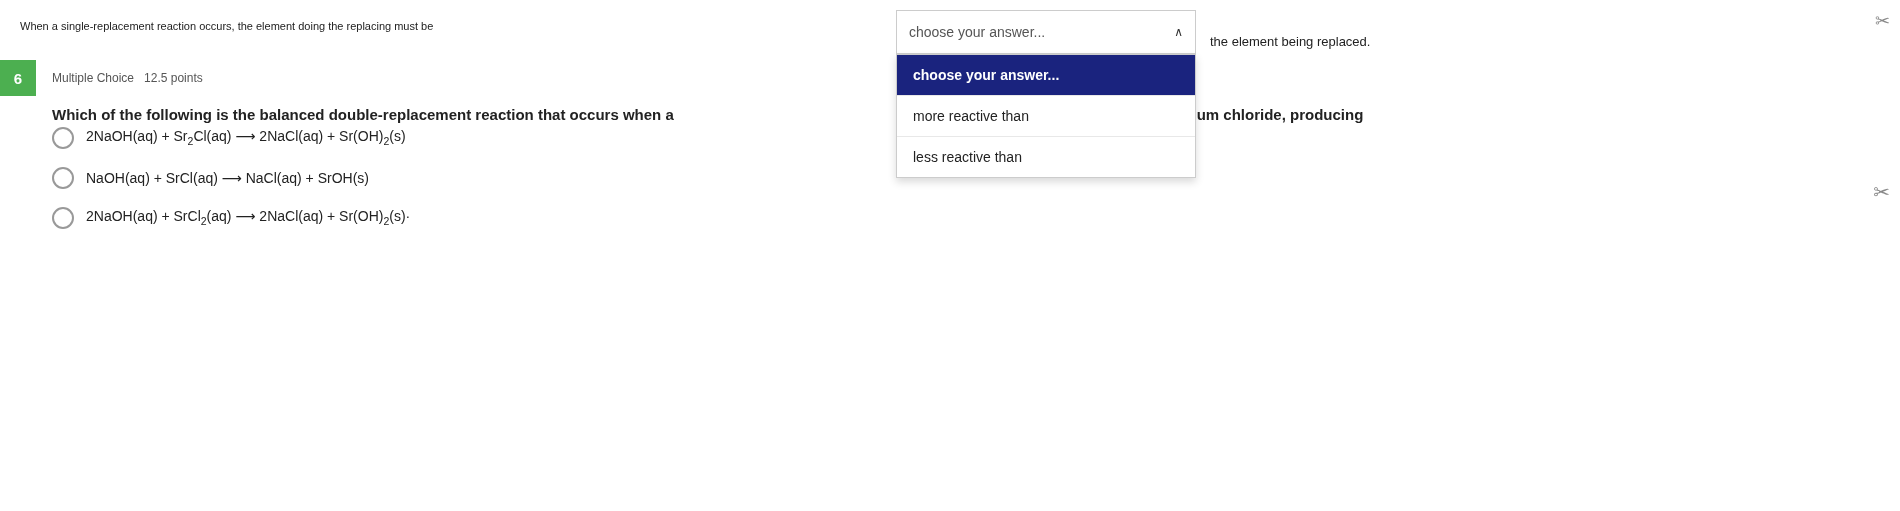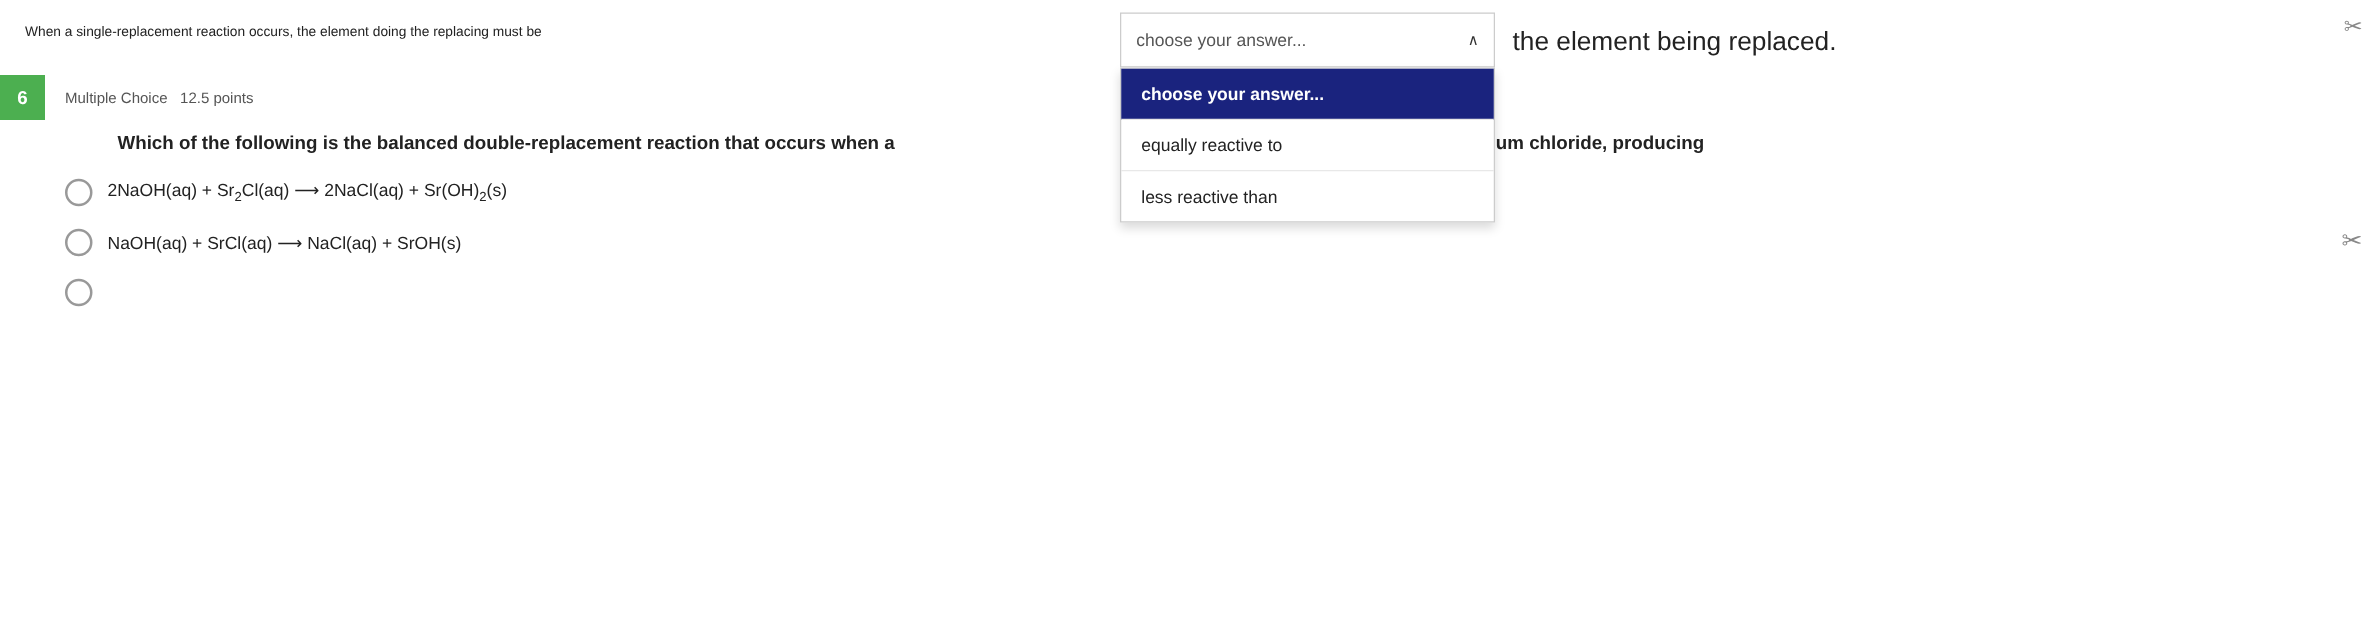--- a/index.html
+++ b/index.html
@@ -92,22 +92,22 @@
     .dropdown-item.selected {
       background: #1a237e;
       color: #fff;
       font-weight: bold;
     }
 
     
     .after-dropdown-text {
       position: absolute;
       left: 1210px;
-      top: 12px;
-      font-size: 21px;
+      top: 24px;
+      font-size: 13px;
       color: #222;
     }
 
     
     .q6-section {
       padding: 10px 40px 10px 0;
       margin-top: 8px;
     }
 
     .q6-header {
@@ -139,21 +139,20 @@
       margin-left: 52px;
       font-size: 15px;
       color: #222;
       font-weight: bold;
       line-height: 1.5;
       max-width: 1100px;
     }
 
     .q6-options {
       margin-left: 52px;
-      margin-top: 16px;
     }
 
     .option-row {
       display: flex;
       align-items: center;
       margin-bottom: 18px;
     }
 
     .radio-circle {
       width: 22px;
@@ -189,21 +188,20 @@
       right: 10px;
       top: 10px;
       font-size: 18px;
       color: #888;
     }
 
     .q6-question-row {
       display: flex;
       align-items: flex-start;
       position: relative;
-      padding-left: 42px;
     }
   </style>
 </head>
 <body>
 
 <div class="page-container">
 
   <span class="top-scissor-icon">✂</span>
 
   <div class="q5-row">
@@ -211,21 +209,21 @@
 
     <div class="dropdown-wrapper">
 
       <div class="dropdown-selected">
         <span class="dropdown-selected-text">choose your answer...</span>
         <span class="chevron-icon">∧</span>
       </div>
 
       <div class="dropdown-menu">
         <div class="dropdown-item selected">choose your answer...</div>
-        <div class="dropdown-item">equally reactive to</div>
+        <div class="dropdown-item">more reactive than</div>
         <div class="dropdown-item">less reactive than</div>
       </div>
     </div>
 
     <span class="after-dropdown-text">the element being replaced.</span>
   </div>
 
   <div class="q6-section">
     <div class="q6-header">
       <div class="q6-number">6</div>
@@ -253,20 +251,23 @@
 
       <div class="option-row">
         <div class="radio-circle"></div>
         <span class="option-text">
           NaOH(aq) + SrCl(aq) ⟶ NaCl(aq) + SrOH(s)
         </span>
       </div>
 
       <div class="option-row">
         <div class="radio-circle"></div>
+        <span class="option-text">
+          2NaOH(aq) + SrCl<sub>2</sub>(aq) ⟶ 2NaCl(aq) + Sr(OH)<sub>2</sub>(s)·
+        </span>
       </div>
 
     </div>
   </div>
 
   <span class="scissor-icon">✂</span>
 
 </div>
 
 </body></html>

